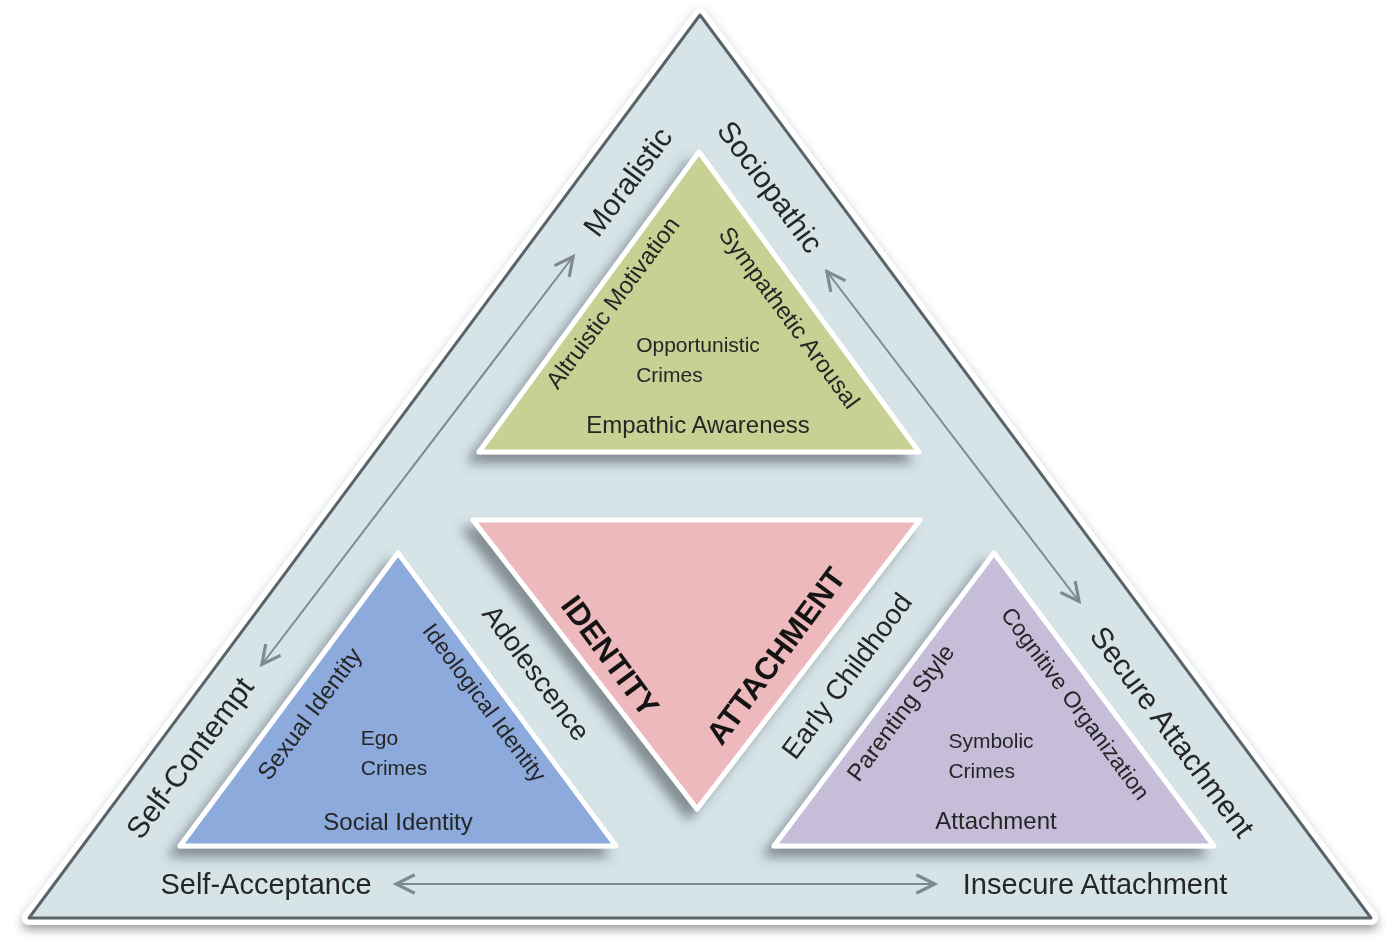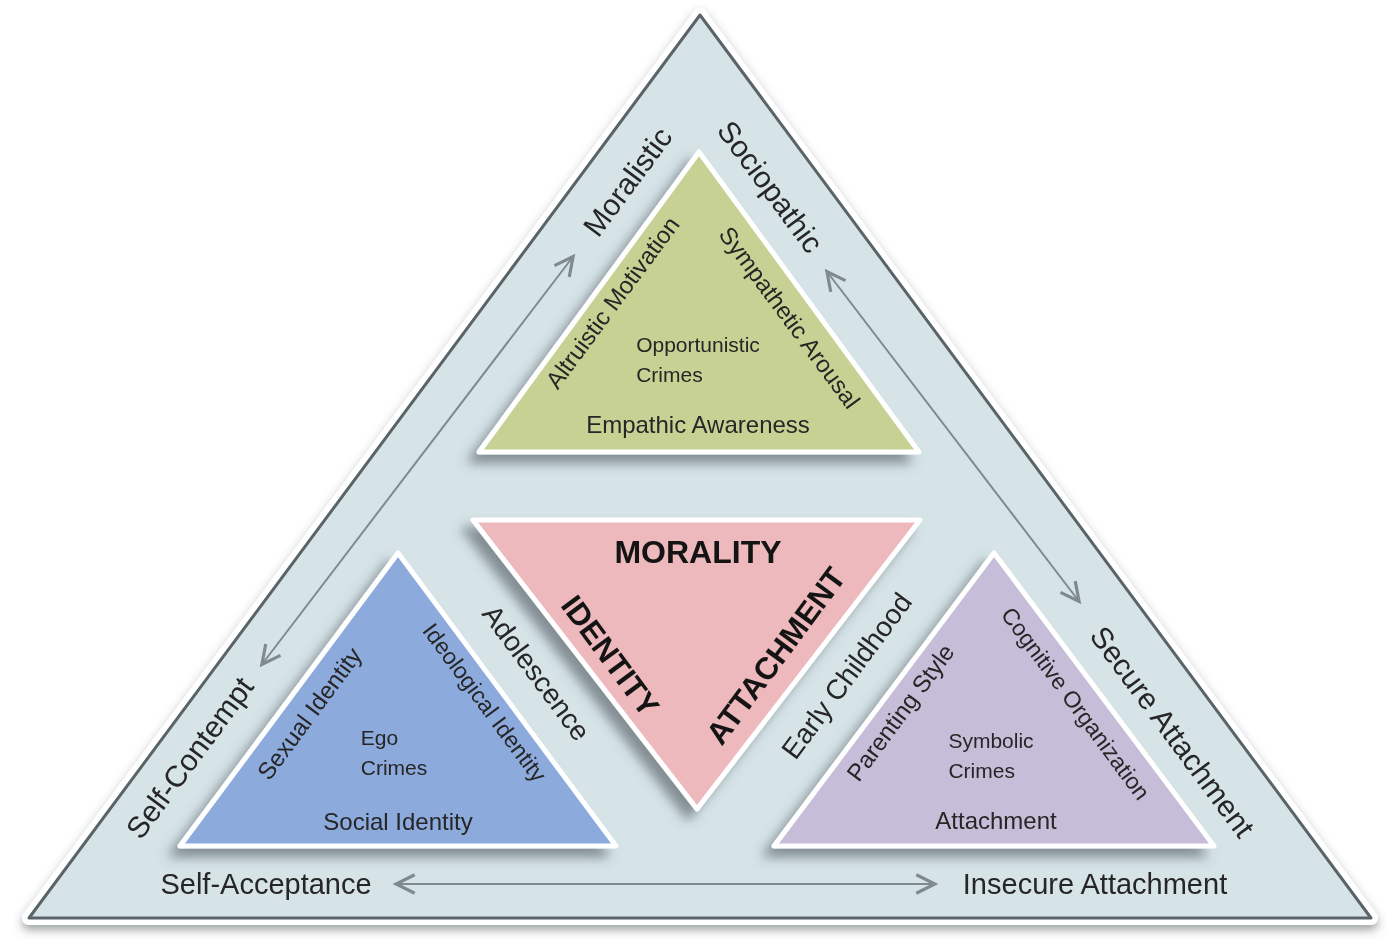--- a/index.html
+++ b/index.html
@@ -67,21 +67,20 @@
   <div class="lbl rot-l" style="left:628px;top:182px;font-size:30px">Moralistic</div>
   <div class="lbl rot-r" style="left:770px;top:187px;font-size:30px">Sociopathic</div>
   <div class="lbl rot-l" style="left:190px;top:758px;font-size:30px">Self-Contempt</div>
   <div class="lbl rot-r" style="left:1172px;top:732px;font-size:30px">Secure Attachment</div>
   <div class="lbl" style="left:1095px;top:884px;font-size:29px">Insecure Attachment</div>
   <div class="lbl" style="left:266px;top:884px;font-size:29px">Self-Acceptance</div>
 
   <div class="lbl rot-r" style="left:536px;top:673px;font-size:28px">Adolescence</div>
   <div class="lbl rot-l" style="left:847px;top:676px;font-size:28px">Early Childhood</div>
 
-  <div class="lbl bold" style="left:698px;top:552px;font-size:32px">MORALITY</div>
   <div class="lbl bold rot-r" style="left:610px;top:656px;font-size:31px">IDENTITY</div>
   <div class="lbl bold rot-l" style="left:776px;top:656px;font-size:31px">ATTACHMENT</div>
 
   <div class="lbl rot-l" style="left:613px;top:303px;font-size:24px">Altruistic Motivation</div>
   <div class="lbl rot-r" style="left:789px;top:318px;font-size:24px">Sympathetic Arousal</div>
   <div class="lbl two-line" style="left:698px;top:360px;font-size:21px">
     <div>Opportunistic</div>
     <div>Crimes</div>
   </div>
   <div class="lbl" style="left:698px;top:425px;font-size:24px">Empathic Awareness</div>

